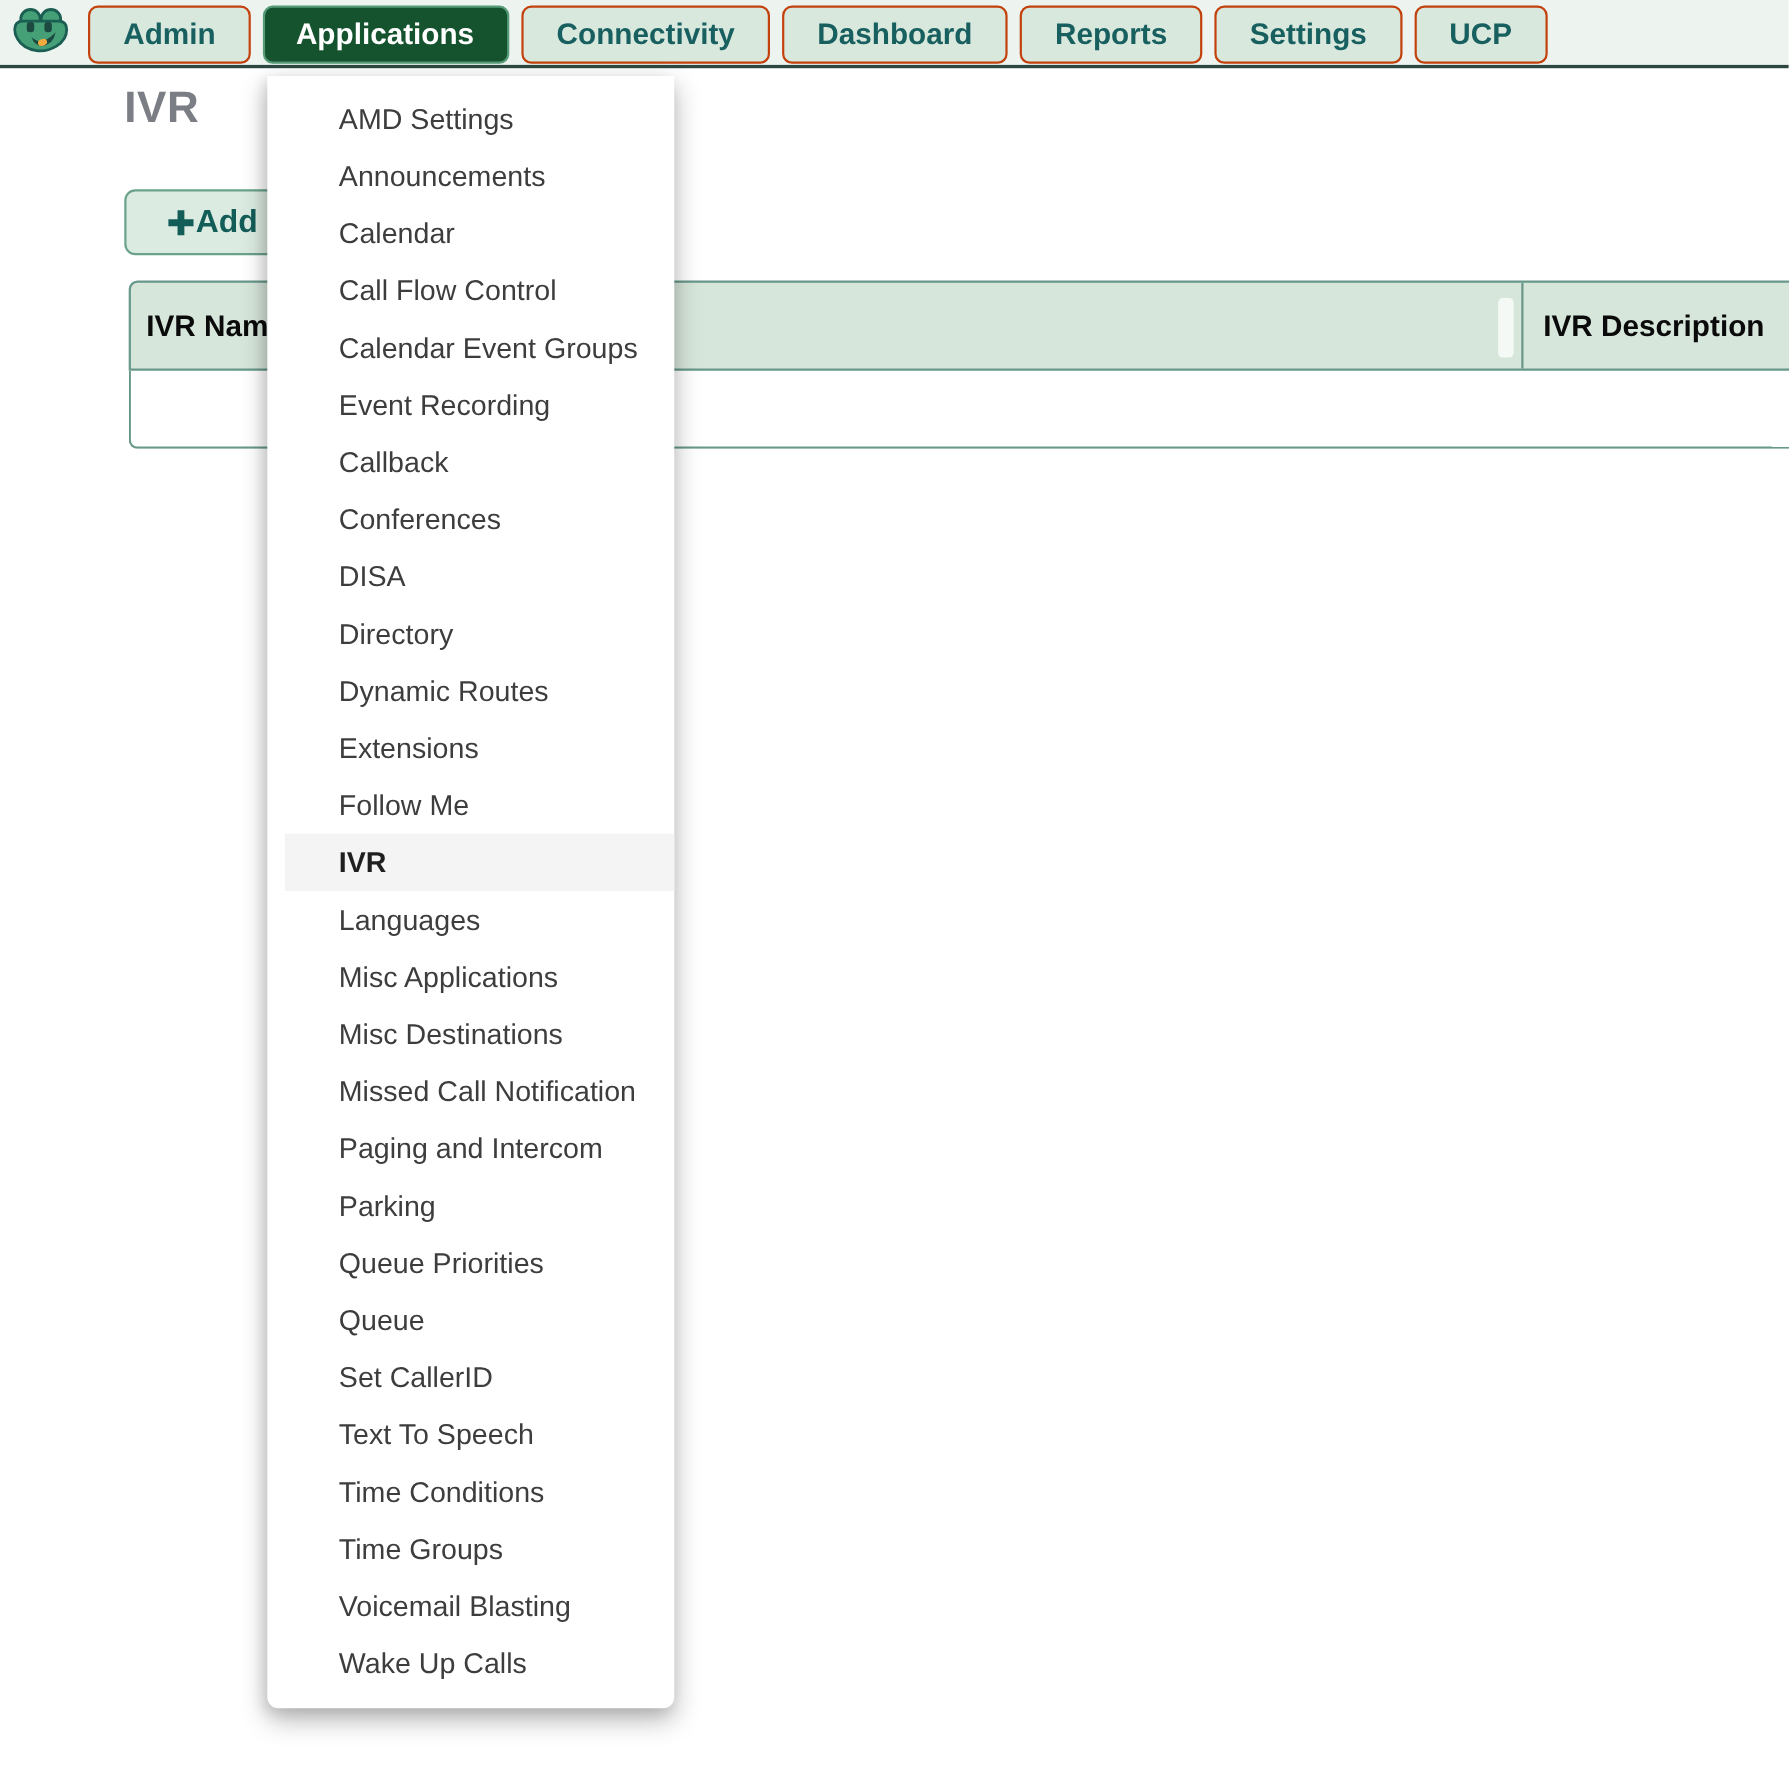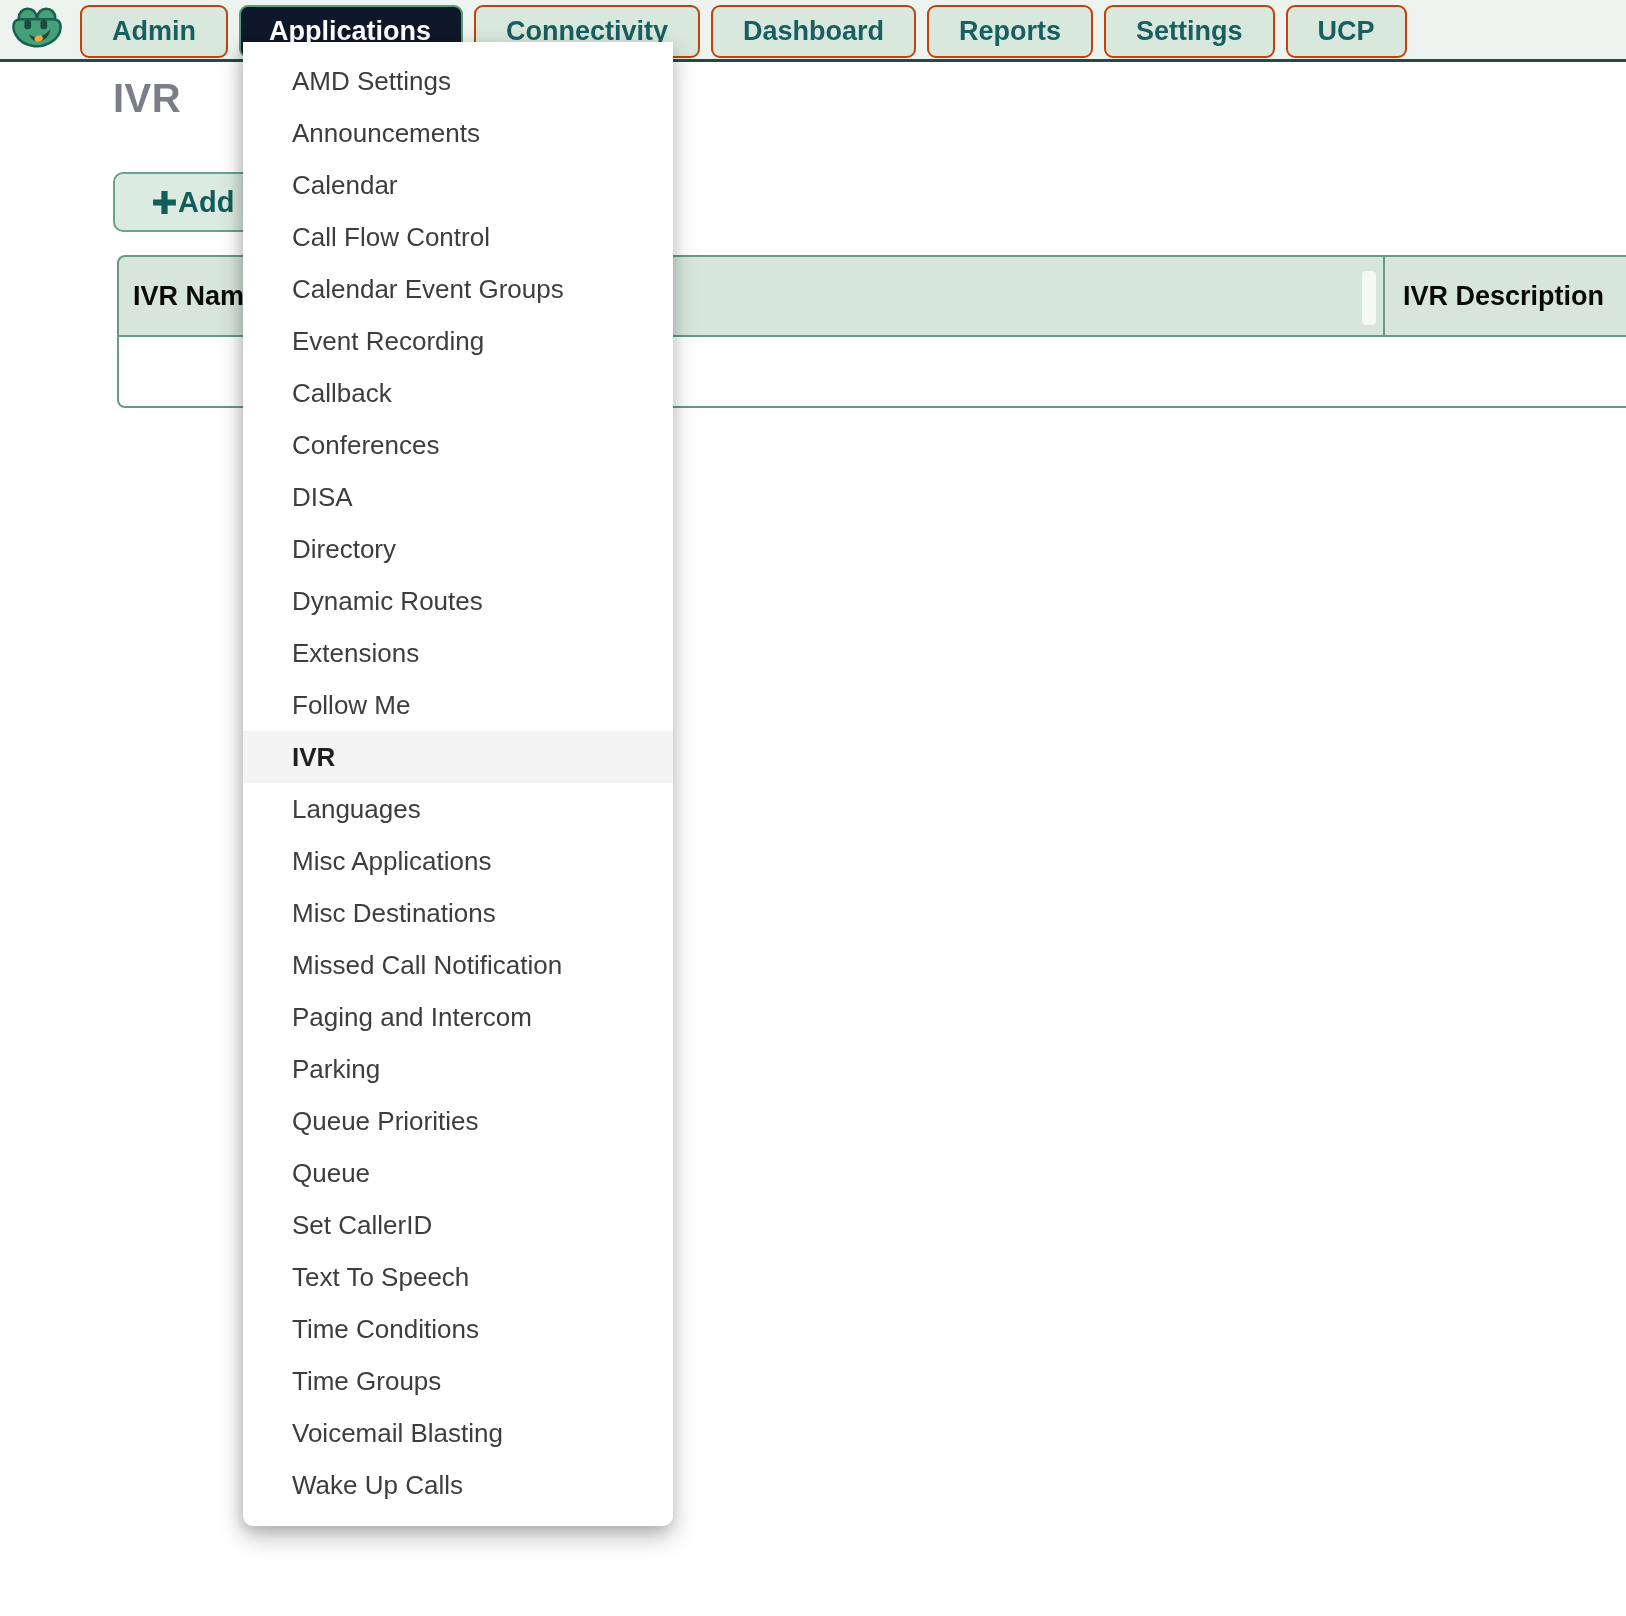--- a/index.html
+++ b/index.html
@@ -7,21 +7,21 @@
               font-family:"Liberation Sans", sans-serif; }
 
   
   .navbar { position:absolute; left:0; top:0; width:1626px; height:62px;
             background:#edf3ef; border-bottom:3px solid #2c4741; z-index:20; }
   .logo { position:absolute; left:10px; top:4px; width:54px; height:54px; cursor:pointer; }
   .tabs { position:absolute; left:80px; top:4px; height:54px; display:flex; gap:11px; align-items:center; }
   .tab { height:53px; line-height:49px; padding:0 30px; font-size:27px; font-weight:700;
          color:#185f60; background:#d9e8dd; border:2px solid #c2410c; border-radius:9px;
          cursor:pointer; font-family:"Liberation Sans", sans-serif; white-space:nowrap; }
-  .tab.active { background:#0f172a; border-color:#569b78; color:#ffffff;padding-left:28px; }
+  .tab.active { background:#14532d; border-color:#569b78; color:#ffffff;padding-left:28px; }
 
   
   .page-title { position:absolute; left:113px; top:76px; font-size:40px; font-weight:700;
                 color:#7b7e84; letter-spacing:.5px; }
   .add-btn { position:absolute; left:113px; top:172px; width:240px; height:60px;
              background:#dcebe1; border:2px solid #6aa28c; border-radius:10px;
              display:flex; align-items:center; padding-left:36px; cursor:pointer; }
   .add-btn .plus-svg { width:27px; height:27px; flex:0 0 auto; }
   .add-btn .lbl { font-size:29px; font-weight:700; color:#135d59;
                   font-family:"Liberation Sans", sans-serif; }
@@ -33,22 +33,22 @@
   .th { display:flex; align-items:center; font-size:27px; font-weight:700; color:#0a0a0a;
         cursor:pointer; }
   .th1 { width:1266px; padding-left:14px; border-right:2px solid #67988a; }
   .th2 { flex:1; padding-left:18px; }
   .sort-strip { position:absolute; left:1243px; top:14px; width:14px; height:54px;
                 background:rgba(255,255,255,.75); border-radius:4px; }
   .tbody-row { height:71px; background:#fff; border:2px solid #67988a; border-top:none;
                border-bottom-left-radius:8px; }
 
   
-  .dropdown { position:absolute; left:243px; top:42px; width:430px; z-index:50;
-              background:#ffffff; border-radius:0 0 10px 10px; padding:13px 0 15px 0;
+  .dropdown { position:absolute; left:243px; top:69px; width:370px; z-index:50;
+              background:#ffffff; border-radius:0 0 10px 10px; padding:13px 0 15px 16px;
               box-shadow:0 10px 24px rgba(0,0,0,.28), -3px 4px 12px rgba(0,0,0,.10); }
   .menu-item { height:52px; line-height:52px; padding-left:49px; font-size:26px;
                color:#3d3d3d; cursor:pointer; white-space:nowrap; }
   .menu-item.active { background:#f4f4f4; color:#1f1f1f; font-weight:700; }
 </style>
 </head>
 <body>
 
 <div class="navbar">
   <div class="logo">

